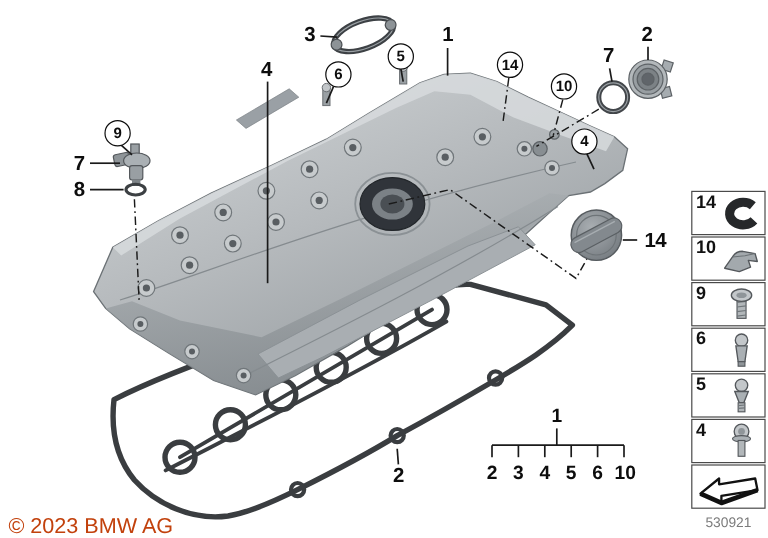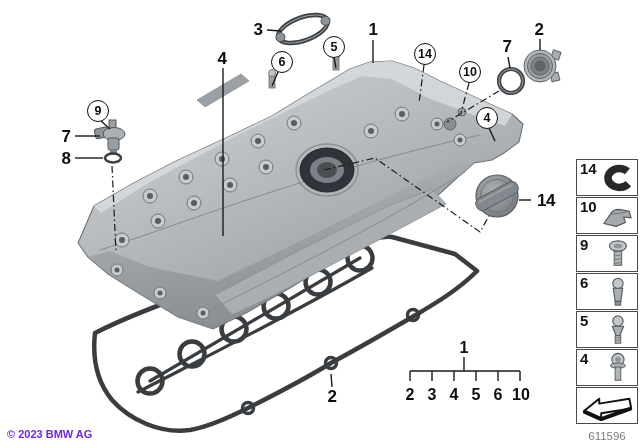--- a/index.html
+++ b/index.html
@@ -15,21 +15,21 @@
       border-radius:50%;background:#fff;font-weight:bold;font-size:12.5px;line-height:20px;
       text-align:center;color:#0d0d0d;cursor:pointer;}
   
   .lg{position:absolute;transform:translate(-50%,-50%);font-weight:bold;font-size:16px;color:#0d0d0d;cursor:pointer;}
   
   .sidebar{position:absolute;left:576px;top:159px;width:62px;}
   .sbox{position:relative;box-sizing:border-box;width:62px;height:37px;border:1.2px solid #4a4a4a;
         background:#fff;margin-bottom:1px;cursor:pointer;}
   .sbox .num{position:absolute;left:3px;top:1px;font-weight:bold;font-size:15px;line-height:1.1;}
   .sbox svg{position:absolute;right:1px;top:2px;}
-  .copyright{position:absolute;left:7px;top:428px;font-weight:bold;font-size:11px;color:#6d28d9;}
+  .copyright{position:absolute;left:7px;top:428px;font-weight:normal;font-size:18px;color:#c2410c;}
   .diagno{position:absolute;left:576px;top:430px;width:62px;text-align:center;font-size:11.5px;color:#7b7b7b;}
 </style>
 </head>
 <body>
 
 <div class="stage">
 
   <svg class="canvas" width="640" height="448" viewBox="0 0 640 448">
     <defs>
       <linearGradient id="gradCover" x1="0" y1="0" x2="0.7" y2="1">
@@ -302,14 +302,14 @@
 
     <div class="sbox">
       <svg width="58" height="33" viewBox="0 0 58 34" style="left:1px;right:auto">
         <path d="M5,22 L21,9 L21,14 L52,9 L54,19 L23,24 L23,30 Z" fill="#ffffff" stroke="#111" stroke-width="2" stroke-linejoin="round"></path>
         <path d="M5,22 L23,30 L54,19" fill="none" stroke="#111" stroke-width="4" stroke-linejoin="round"></path>
       </svg>
     </div>
   </div>
 
   <div class="copyright">© 2023 BMW AG</div>
-  <div class="diagno">611596</div>
+  <div class="diagno">530921</div>
 </div>
 
 </body></html>

